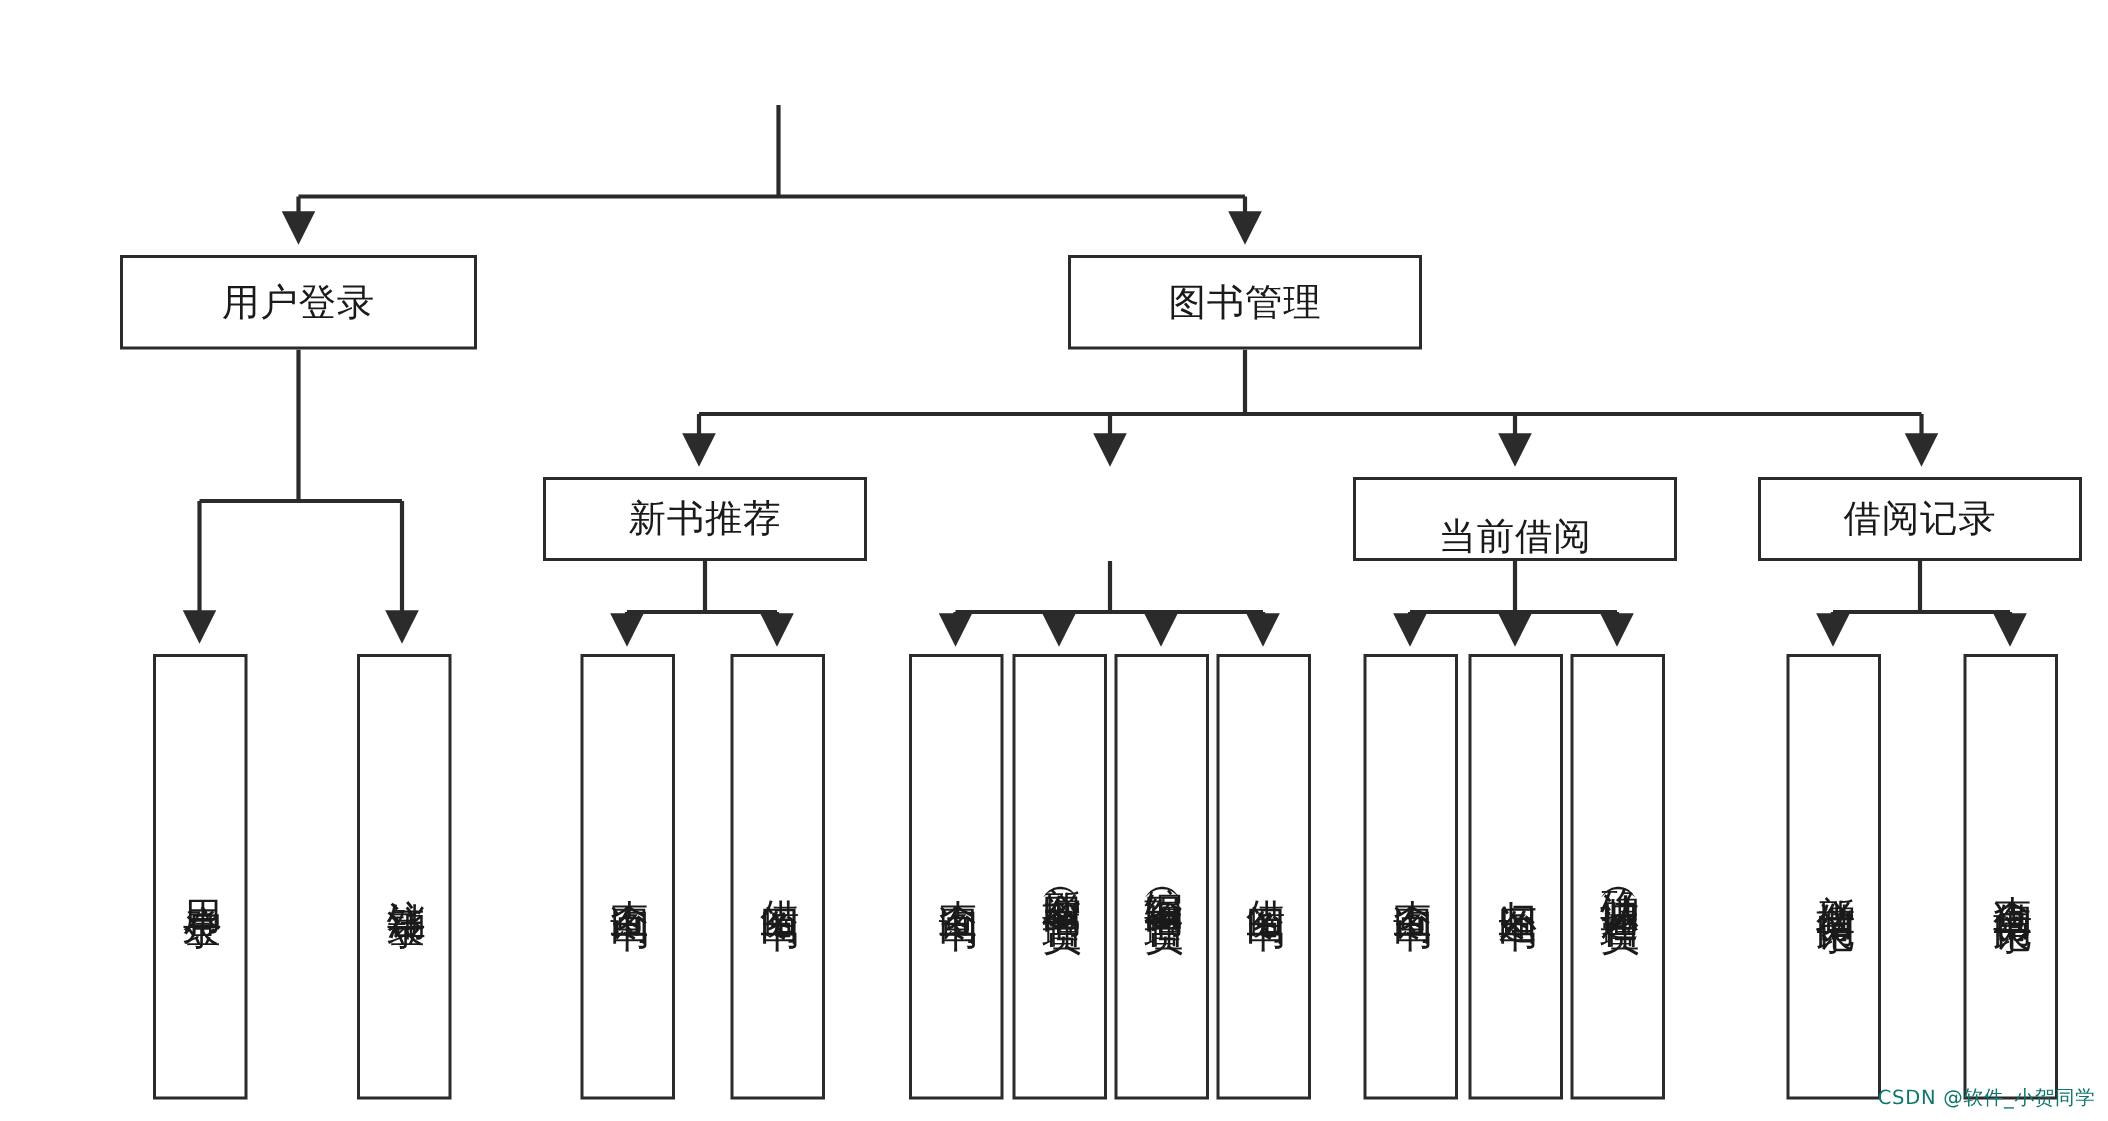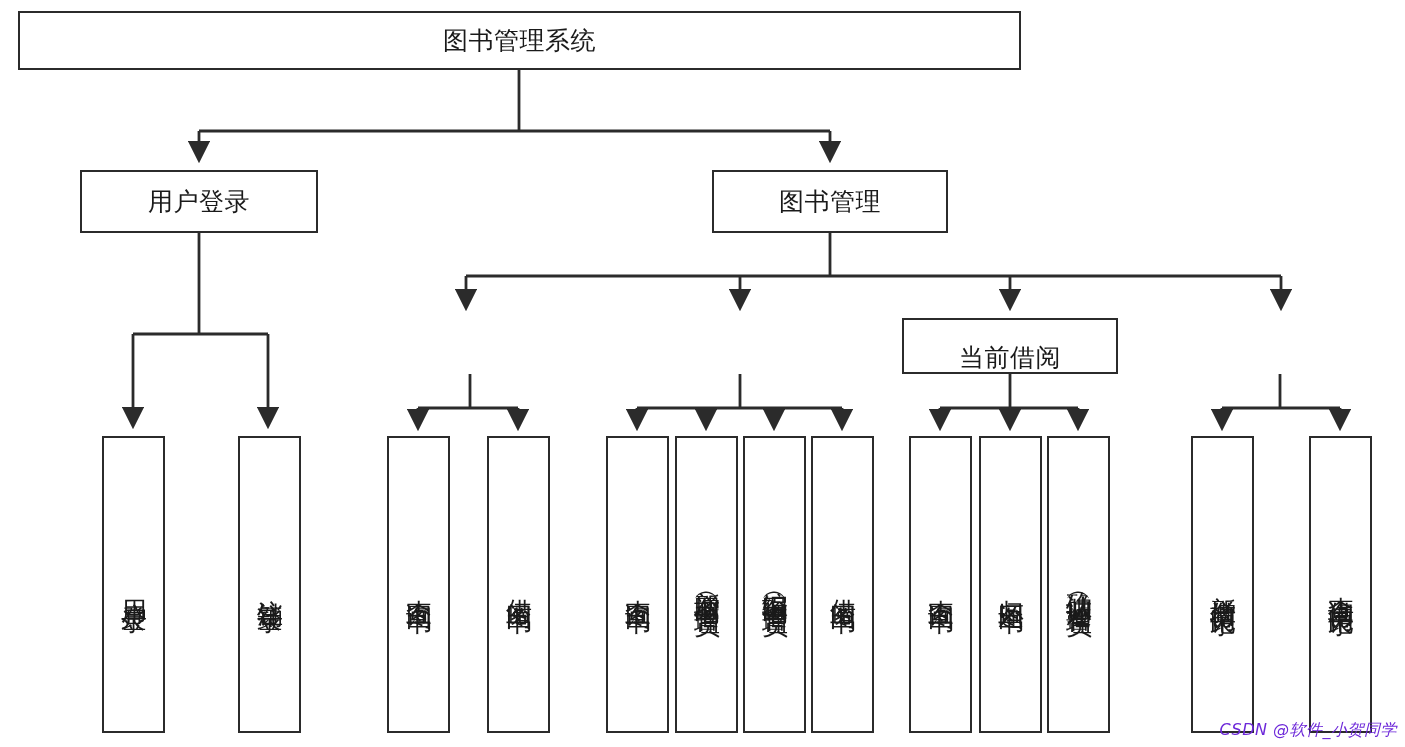--- a/index.html
+++ b/index.html
@@ -60,25 +60,24 @@
     text-orientation: upright;
     font-size: 26px;
     line-height: 1.30;
     letter-spacing: 3px;
     white-space: nowrap;
   }
   .watermark {
     position: absolute;
     right: 8px;
     bottom: 6px;
-    font-size: 16px;
-    color: #6d28d9;
+    font-size: 13px;
+    color: #0f766e;
     letter-spacing: 0.5px;
     white-space: nowrap;
-    font-style: italic;
   }
 </style>
 </head>
 <body>
 
 <div id="canvas">
 
   <svg class="wires" viewBox="0 0 1405 747" xmlns="http://www.w3.org/2000/svg">
     <defs>
       <marker id="arrow" viewBox="0 0 12 12" refX="6" refY="6" markerWidth="8" markerHeight="8" orient="auto-start-reverse">
@@ -122,33 +121,36 @@
       <path d="M 1010 408 L 1010 420" marker-end="url(#arrow)"></path>
       <path d="M 1078 408 L 1078 420" marker-end="url(#arrow)"></path>
 
       <path d="M 1280 374 L 1280 408"></path>
       <path d="M 1222 408 L 1340 408"></path>
       <path d="M 1222 408 L 1222 420" marker-end="url(#arrow)"></path>
       <path d="M 1340 408 L 1340 420" marker-end="url(#arrow)"></path>
     </g>
   </svg>
 
-  <div class="node h root" style="left:18px; top:11px; width:1003px; height:59px;">
-    <span class="label">图书管理系统</span>
-  </div>
 
   <div class="node h" style="left:80px; top:170px; width:238px; height:63px;">
     <span class="label">用户登录</span>
   </div>
   <div class="node h" style="left:712px; top:170px; width:236px; height:63px;">
     <span class="label">图书管理</span>
   </div>
 
+  <div class="node h" style="left:362px; top:318px; width:216px; height:56px;">
+    <span class="label">新书推荐</span>
+  </div>
   <div class="node h" style="left:902px; top:318px; width:216px; height:56px;align-items:flex-end;">
     <span class="label">当前借阅</span>
+  </div>
+  <div class="node h" style="left:1172px; top:318px; width:216px; height:56px;">
+    <span class="label">借阅记录</span>
   </div>
 
   <div class="node v" style="left:102px; top:436px; width:63px; height:297px;">
     <span class="label">用户登录</span>
   </div>
   <div class="node v" style="left:238px; top:436px; width:63px; height:297px;">
     <span class="label">注销登录</span>
   </div>
 
   <div class="node v" style="left:387px; top:436px; width:63px; height:297px;">

